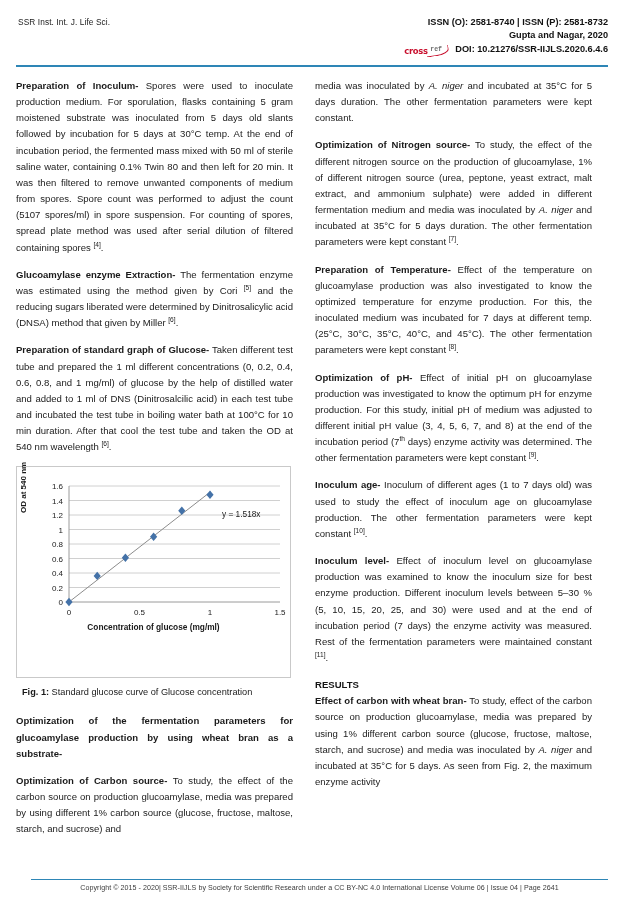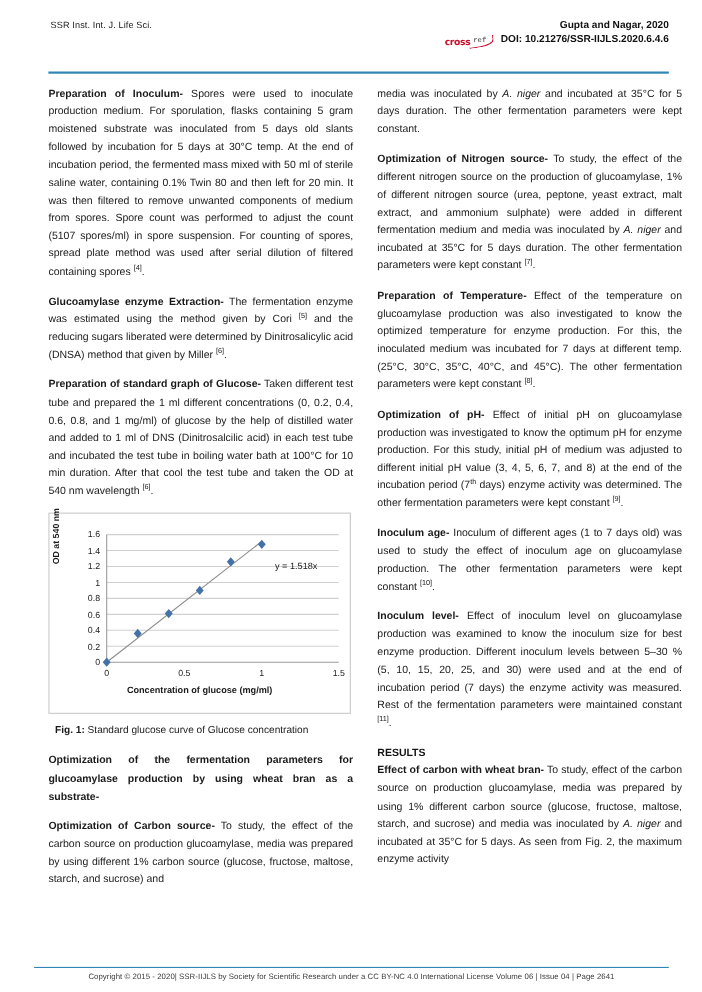--- a/index.html
+++ b/index.html
@@ -12,21 +12,21 @@
     height: 902px;
     font-family: "Liberation Sans", sans-serif;
     color: #161616;
     position: relative;
     overflow: hidden;
   }
   .page {
     width: 638px;
     height: 902px;
     box-sizing: border-box;
-    padding: 16px 30px 0 44px;
+    padding: 16px 30px 0 16px;
     position: relative;
   }
 
   
   .header {
     position: relative;
     height: 46px;
   }
   .journal-name {
     position: absolute;
@@ -124,21 +124,21 @@
     font-weight: bold;
     font-size: 9.55px;
     line-height: 16.15px;
     margin: 0;
   }
 
   
   .figure-box {
     border: 1px solid #c9c9c9;
     width: 275px;
-    height: 183px;
+    height: 212px;
     box-sizing: border-box;
     position: relative;
     margin: 2px 0 0 0;
     background: #fff;
   }
   .chart {
     position: absolute;
     left: 0; top: 0;
     width: 273px;
     height: 170px;
@@ -220,20 +220,21 @@
   }
 </style>
 </head>
 <body>
 
 <div class="page">
 
   <div class="header">
     <div class="journal-name">SSR Inst. Int. J. Life Sci.</div>
     <div class="header-right">
+      <div>ISSN (O): 2581-8740 | ISSN (P): 2581-8732</div>
       <div>Gupta and Nagar, 2020</div>
       <div class="doi-line">
         <span class="crossref-logo">
           <span class="cr-text">cross</span>
           <span class="cr-swoosh"></span>
           <span class="cr-ref">ref</span>
         </span>
         <span>DOI: 10.21276/SSR-IIJLS.2020.6.4.6</span>
       </div>
     </div>

